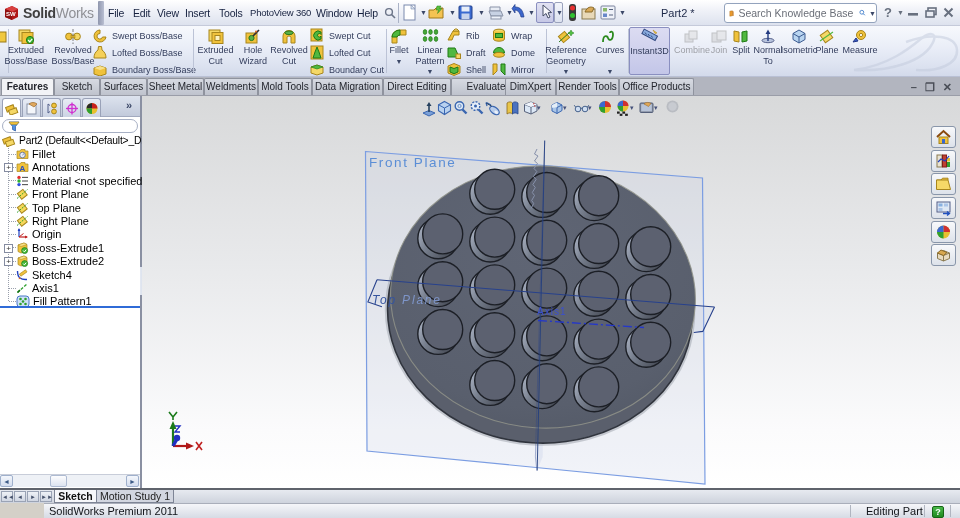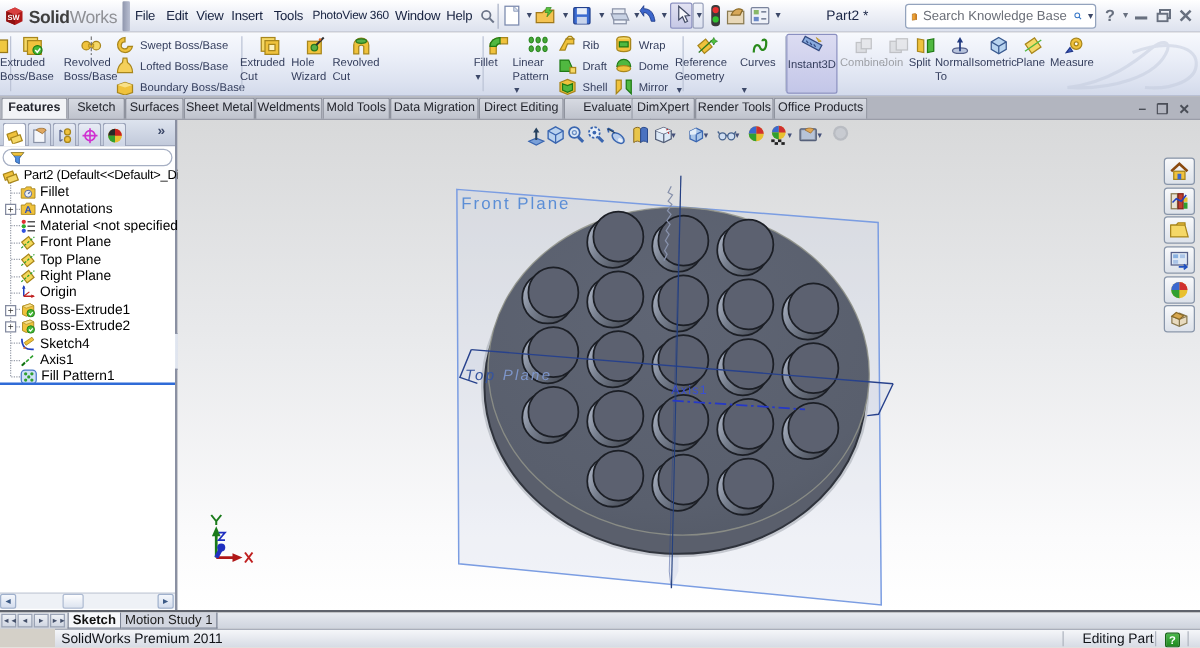--- a/index.html
+++ b/index.html
@@ -11,21 +11,21 @@
 #menus{left:0;top:0;height:26px;font-size:10.5px;color:#16213f;letter-spacing:-.2px;}
 #menus span{position:absolute;top:7px;white-space:nowrap;}
 .ddw{font-size:7px;color:#3c4868;margin:0 4px 0 1px;}
 
 #part2{left:661px;top:7px;font-size:11px;color:#1c2747;}
 #searchbox{left:724px;top:3px;width:153px;height:20px;background:#fff;border:1px solid #93a3bd;border-radius:3px;display:flex;align-items:center;font-size:10.5px;color:#6b6f78;white-space:nowrap;overflow:hidden;}
 
 
 #ribbon{left:0;top:26px;width:960px;height:51px;background:linear-gradient(180deg,#f7f9fd 0%,#e9edf7 45%,#dce2f0 80%,#d3daeb 100%);border-bottom:1px solid #b9c0d4;overflow:hidden;}
 .rsep{position:absolute;top:3px;width:1px;height:44px;background:#bcc3d6;}
-.bigbtn{position:absolute;top:2px;text-align:left;font-size:9px;line-height:10.5px;color:#333d5c;white-space:nowrap;}
+.bigbtn{position:absolute;top:2px;text-align:center;font-size:9px;line-height:10.5px;color:#333d5c;white-space:nowrap;}
 .bigbtn svg{display:block;margin:1px auto 1px;}
 .stack{position:absolute;font-size:9px;color:#333d5c;white-space:nowrap;}
 .stack .si{display:flex;align-items:center;height:17px;}
 .stack .si svg{margin-right:4px;}
 .drop{font-size:7px;color:#3c4868;line-height:7px;}
 .hudd{font-size:7px;color:#44507a;}
 .tpb{width:25px;height:22px;background:linear-gradient(180deg,#f8f9fb,#dde2ea);border:1px solid #8996aa;border-radius:3px;margin-bottom:1.7px;display:flex;align-items:center;justify-content:center;}
 .gray{opacity:.45;filter:grayscale(1);}
 #instant3d{position:absolute;left:629px;top:1px;width:41px;height:48px;background:linear-gradient(180deg,#dcdcf2,#c3c6e8);border:1px solid #8a8fc0;border-radius:2px;text-align:center;font-size:9.5px;color:#333d5c;}
 #dswm{position:absolute;right:0px;top:4px;width:120px;height:48px;opacity:.5;}
@@ -217,20 +217,34 @@
           <line x1="10" y1="7" x2="16" y2="1" stroke="#303030" stroke-width="1.6"></line>
           <circle cx="13" cy="2.5" r="1" fill="#e86820"></circle>
         </svg>
   Hole<br>Wizard</div>
  <div class="bigbtn" style="left:266px;width:46px">
   <svg width="20" height="15" viewBox="0 0 20 15">
           <path d="M4 14 L4 7 A6 5.5 0 0 1 16 7 L16 14 L12 14 L12 8 A2.5 2.5 0 0 0 8 8 L8 14 Z" fill="#f0c23c" stroke="#a8861c"></path>
           <ellipse cx="10" cy="3.8" rx="4.2" ry="1.8" fill="#58b048" stroke="#2a7a1c"></ellipse>
         </svg>
   Revolved<br>Cut</div>
+ <div class="stack" style="left:309px;top:1px">
+  <div class="si"><svg width="16" height="15" viewBox="0 0 16 15">
+            <rect x="2" y="1" width="11" height="12" fill="#f0c23c" stroke="#a8861c"></rect>
+            <path d="M12 4 A4.5 4.5 0 1 0 12 11 L12 8 A1.8 1.8 0 1 1 12 6.5 Z" fill="#50b840" stroke="#1f7a14"></path>
+          </svg>Swept Cut</div>
+  <div class="si"><svg width="16" height="15" viewBox="0 0 16 15">
+            <rect x="2" y="1" width="12" height="13" fill="#f0c23c" stroke="#a8861c"></rect>
+            <path d="M8 2 L10 7 L12 13 L4 13 L6 7 Z" fill="#50b840" stroke="#1f7a14"></path>
+          </svg>Lofted Cut</div>
+  <div class="si"><svg width="16" height="15" viewBox="0 0 16 15">
+            <path d="M2 5 L8 3 L14 5 L14 11 L8 13 L2 11 Z" fill="#f5d867" stroke="#a8861c"></path>
+            <path d="M2 5 L8 7 L14 5 L8 3 Z" fill="#50b840" stroke="#1f7a14" stroke-width=".6"></path>
+          </svg>Boundary Cut</div>
+ </div>
  <div class="rsep" style="left:386px"></div>
  <div class="bigbtn" style="left:379px;width:40px">
   <svg width="20" height="15" viewBox="0 0 20 15">
           <path d="M3 14 L3 8 A8 7 0 0 1 11 1 L17 1 L17 6 L11 6 A3 3 0 0 0 8 8 L8 14 Z" fill="#f0c23c" stroke="#a8861c"></path>
           <path d="M3 8 A8 7 0 0 1 11 1 L11 6 A3 3 0 0 0 8 8 Z" fill="#50b840" stroke="#1f7a14"></path>
         </svg>
   Fillet<br><span class="drop">▼</span></div>
  <div class="bigbtn" style="left:410px;width:40px">
   <svg width="20" height="15" viewBox="0 0 20 15">
           <g fill="#45a838" stroke="#1f7a14" stroke-width=".7">

